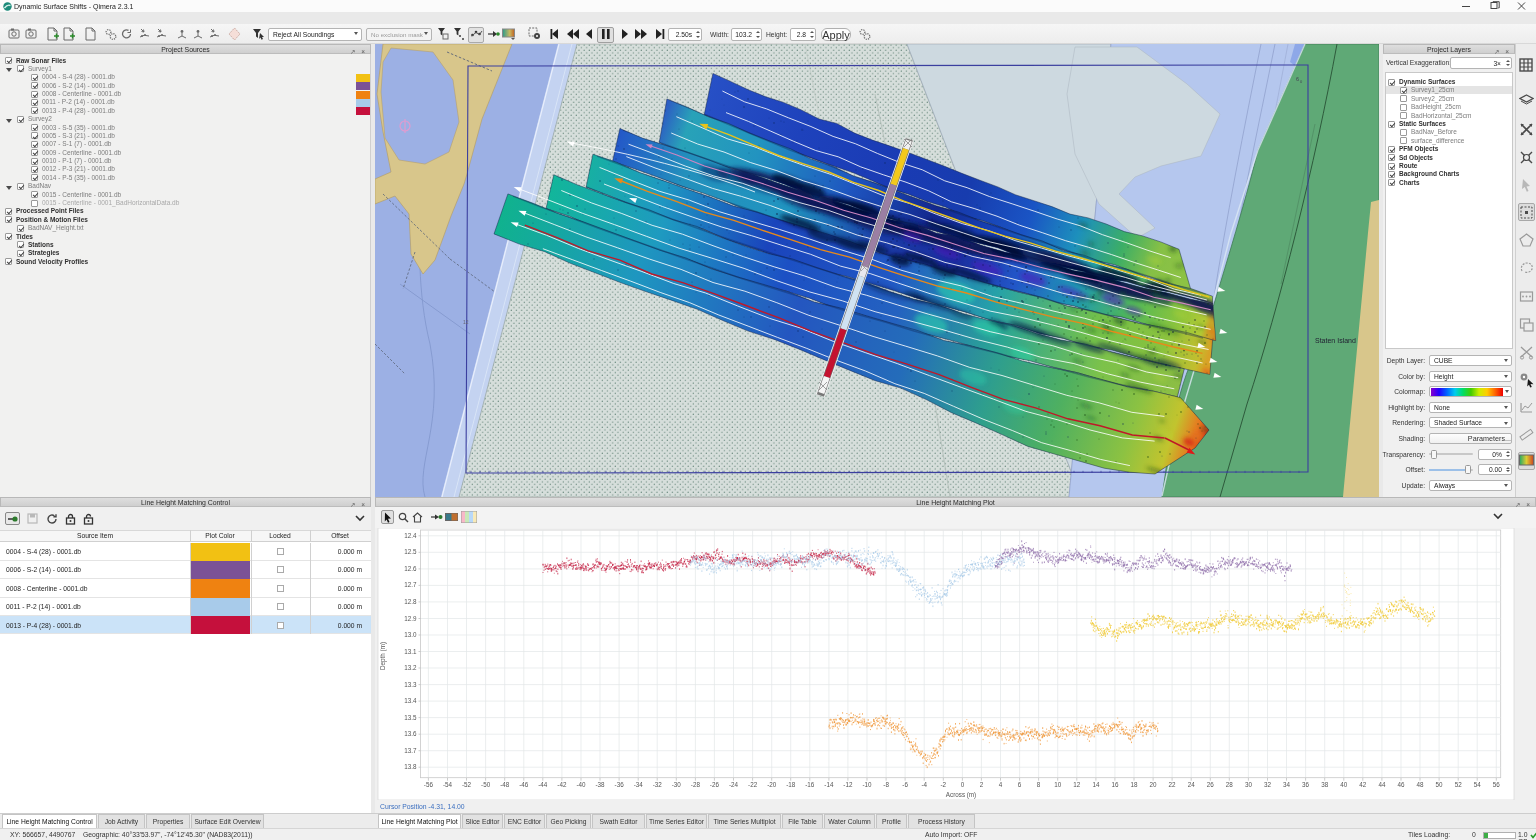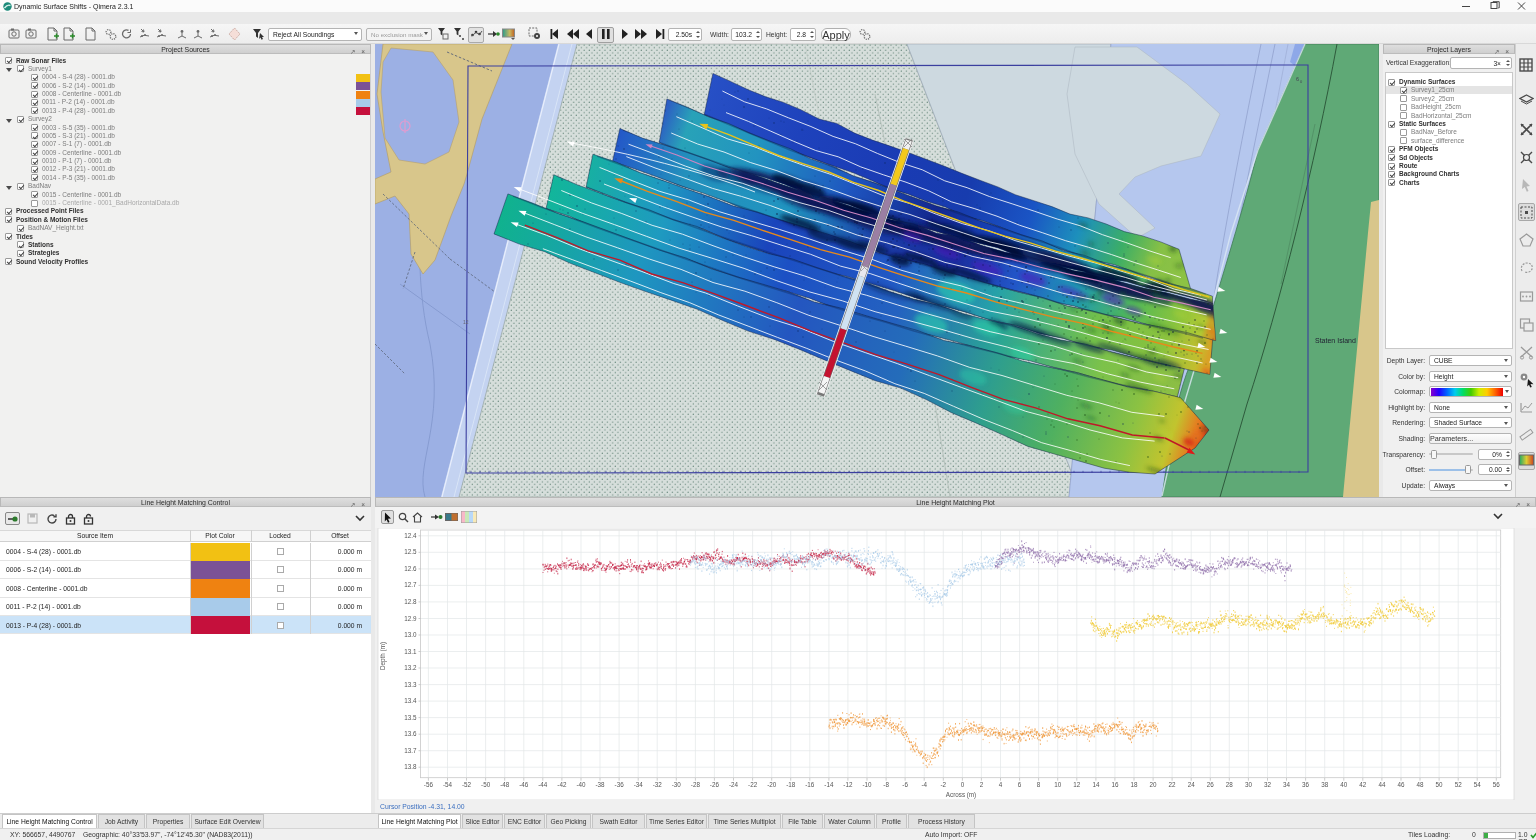--- a/index.html
+++ b/index.html
@@ -290,21 +290,21 @@
       <div class="combo abs" style="left:46px;top:326.6px;width:83px;height:11px;line-height:10px">Height</div>
       <div class="lbl" style="right:90px;top:344.20000000000005px;text-align:right">Colormap:</div>
       <div class="abs" style="left:46px;top:342.20000000000005px;width:83px;height:11px;border:1px solid #b4b4b4;border-radius:2px;background:#fff"></div>
       <div class="abs" style="left:48px;top:343.70000000000005px;width:72px;height:8px;background:linear-gradient(90deg,#8800cc,#2200ff,#0066ff,#00ccee,#00dd66,#44cc00,#ccee00,#ffcc00,#ff6600,#ee0000)"></div>
       <div class="abs" style="left:122px;top:346.20000000000005px;border-left:2.8px solid transparent;border-right:2.8px solid transparent;border-top:3.4px solid #555"></div>
       <div class="lbl" style="right:90px;top:359.80000000000007px;text-align:right">Highlight by:</div>
       <div class="combo abs" style="left:46px;top:357.80000000000007px;width:83px;height:11px;line-height:10px">None</div>
       <div class="lbl" style="right:90px;top:375.4000000000001px;text-align:right">Rendering:</div>
       <div class="combo abs" style="left:46px;top:373.4000000000001px;width:83px;height:11px;line-height:10px">Shaded Surface</div>
       <div class="lbl" style="right:90px;top:391.0000000000001px;text-align:right">Shading:</div>
-      <div class="abs" style="left:46px;top:389.0000000000001px;width:83px;height:11px;background:linear-gradient(#fdfdfd,#f0f0f0);border:1px solid #b4b4b4;border-radius:2px;text-align:left;line-height:10px;font-size:7.2px">Parameters...</div>
+      <div class="abs" style="left:46px;top:389.0000000000001px;width:83px;height:11px;background:linear-gradient(#fdfdfd,#f0f0f0);border:1px solid #b4b4b4;border-radius:2px;text-align:right;line-height:10px;font-size:7.2px">Parameters...</div>
       <div class="lbl" style="right:90px;top:406.60000000000014px;text-align:right">Transparency:</div>
       <div class="abs" style="left:46px;top:409.10000000000014px;width:44px;height:2px;background:#c8c8c8;border-radius:1px"></div>
       <div class="abs" style="left:48px;top:405.60000000000014px;width:6px;height:9px;background:#f8f8f8;border:1px solid #999;border-radius:1.5px"></div>
       <div class="spin abs" style="left:95px;top:404.60000000000014px;width:34px;height:11px;padding-right:9px;line-height:10px">0%</div>
       <div class="lbl" style="right:90px;top:422.20000000000016px;text-align:right">Offset:</div>
       <div class="abs" style="left:46px;top:424.70000000000016px;width:44px;height:2px;background:#c8c8c8;border-radius:1px"></div>
       <div class="abs" style="left:46px;top:424.70000000000016px;width:38px;height:2px;background:#9cc0e8"></div>
       <div class="abs" style="left:82px;top:421.20000000000016px;width:6px;height:9px;background:#f8f8f8;border:1px solid #999;border-radius:1.5px"></div>
       <div class="spin abs" style="left:95px;top:420.20000000000016px;width:34px;height:11px;padding-right:9px;line-height:10px">0.00</div>
       <div class="lbl" style="right:90px;top:437.8000000000002px;text-align:right">Update:</div>

